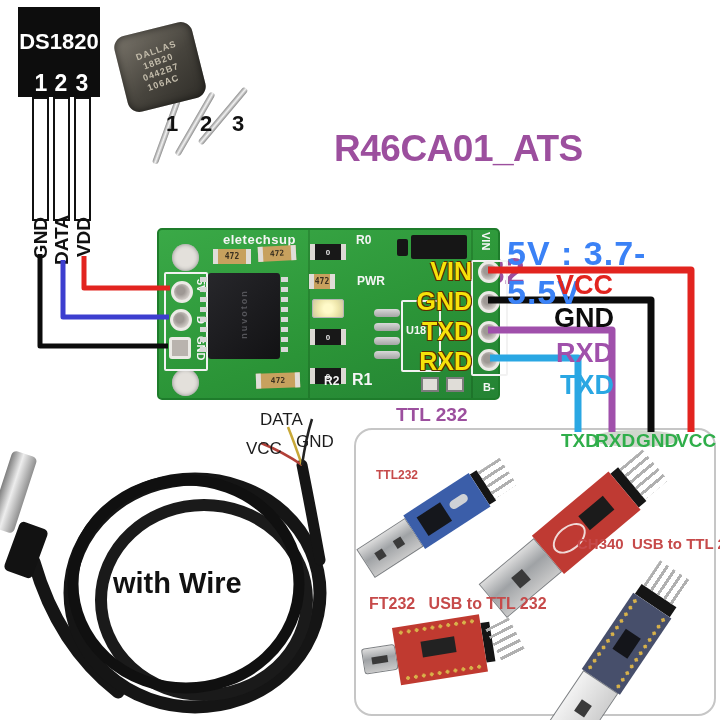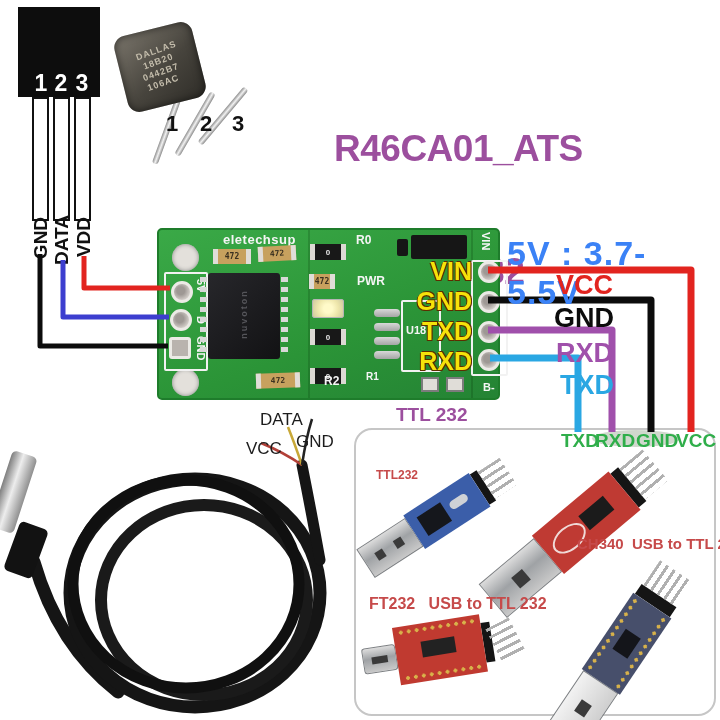--- a/index.html
+++ b/index.html
@@ -86,20 +86,21 @@
   .probe-cap{left:113px;top:567px;color:#111;font-size:29px;font-weight:bold;line-height:32px;}
   .probe-wlbl{position:absolute;color:#1c1c1c;font-size:17px;}
   svg.overlay{position:absolute;left:0;top:0;pointer-events:none;}
 </style>
 </head>
 <body>
 
 <div class="canvas">
 
   <div class="abs ds-box">
+    <div class="chipname">DS1820</div>
     <span class="ds-pin" style="left:14px;">1</span>
     <span class="ds-pin" style="left:34px;">2</span>
     <span class="ds-pin" style="left:55px;">3</span>
   </div>
   <div class="abs lead" style="left:32px;"></div>
   <div class="abs lead" style="left:53px;"></div>
   <div class="abs lead" style="left:74px;"></div>
   <div class="abs pinlabel" style="left:10px;top:228px;width:60px;">GND</div>
   <div class="abs pinlabel" style="left:26px;top:230px;width:70px;">DATA</div>
   <div class="abs pinlabel" style="left:53px;top:227px;width:60px;">VDD</div>
@@ -130,20 +131,21 @@
     <ellipse cx="204" cy="600" rx="103" ry="95" stroke="#1a1a1a" stroke-width="12" fill="none"></ellipse>
     <ellipse cx="186" cy="584" rx="113" ry="104" stroke="#101010" stroke-width="11" fill="none"></ellipse>
     <path d="M 320 560 Q 311 510 302 465" stroke="#151515" stroke-width="11" fill="none" stroke-linecap="round"></path>
     <path d="M 302 465 Q 283 452 261 443" stroke="#b24038" stroke-width="2.5" fill="none"></path>
     <path d="M 302 465 Q 294 442 288 427" stroke="#c8a838" stroke-width="2.5" fill="none"></path>
     <path d="M 302 465 Q 306 438 312 419" stroke="#222222" stroke-width="2.5" fill="none"></path>
   </svg>
   <div class="abs probe-tube"></div>
   <div class="abs probe-sleeve"></div>
   <div class="abs probe-cap">
+    <div>with Wire</div>
   </div>
   <span class="probe-wlbl" style="left:260px;top:410px;">DATA</span>
   <span class="probe-wlbl" style="left:246px;top:439px;">VCC</span>
   <span class="probe-wlbl" style="left:296px;top:432px;">GND</span>
 
   <div class="abs adbox"></div>
   <div class="abs blob"></div>
   <span class="ghead" style="left:561px;">TXD</span>
   <span class="ghead" style="left:595px;">RXD</span>
   <span class="ghead" style="left:636px;">GND</span>
@@ -229,21 +231,21 @@
     <div class="res472" style="left:150px;top:44px;width:16px;">472</div>
     <div class="res472" style="left:97px;top:143px;width:34px;transform:rotate(-2deg);">472</div>
 
     <div class="resblk" style="left:151px;top:14px;width:26px;">0</div>
     <div class="resblk" style="left:151px;top:99px;width:26px;">0</div>
     <div class="resblk" style="left:151px;top:138px;width:26px;">0</div>
 
     <div class="silk" style="left:197px;top:3px;font-size:12px;">R0</div>
     <div class="silk" style="left:198px;top:44px;font-size:12px;">PWR</div>
     <div class="silk" style="left:165px;top:116px;font-size:12px;margin-top:28px;">R2</div>
-    <div class="silk" style="left:207px;top:141px;font-size:10px;">R1</div>
+    <div class="silk" style="left:193px;top:141px;font-size:16px;">R1</div>
 
     <div class="led"></div>
     <div class="bar" style="top:79px;"></div>
     <div class="bar" style="top:93px;"></div>
     <div class="bar" style="top:107px;"></div>
     <div class="bar" style="top:121px;"></div>
 
     <div class="bracket" style="left:242px;top:70px;width:36px;height:68px;"></div>
     <div class="silk" style="left:247px;top:94px;font-size:11px;">U18</div>
 

